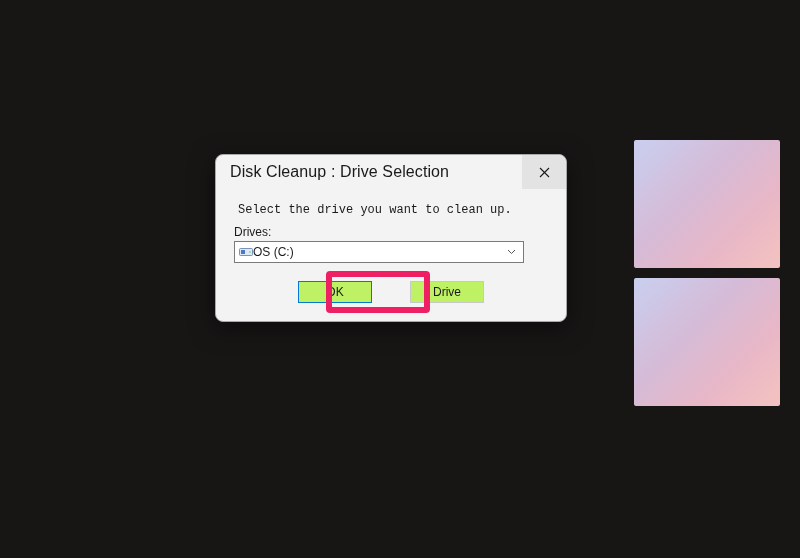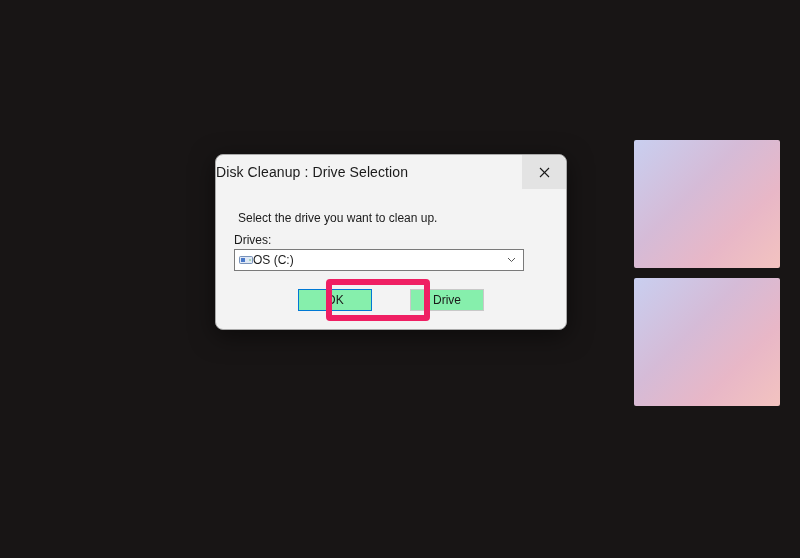--- a/index.html
+++ b/index.html
@@ -41,21 +41,22 @@
       box-shadow: 0 6px 24px rgba(0,0,0,0.5);
       overflow: hidden;
     }
     .titlebar {
       display: flex;
       align-items: center;
       height: 34px;
     }
     .titlebar-title {
       flex: 1;
-      font-size: 14px;
+      padding-left: 14px;
+      font-size: 16px;
       color: #1a1a1a;
       letter-spacing: 0.1px;
     }
     .close-btn {
       width: 44px;
       height: 34px;
       background: #e3e3e3;
       display: flex;
       align-items: center;
       justify-content: center;
@@ -63,21 +64,22 @@
     }
     .close-btn svg { display: block; }
 
     .dialog-body {
       padding: 8px 22px 18px 22px;
     }
     .instruction {
       font-size: 12px;
       color: #1a1a1a;
       margin-bottom: 8px;
-      margin-top: 14px;
+      margin-top: 6px;
+      font-family: Liberation Mono, monospace;
     }
     .drives-label {
       font-size: 12px;
       color: #1a1a1a;
       margin-bottom: 2px;
       margin-left: -4px;
     }
 
     .combo {
       height: 22px;
@@ -105,21 +107,21 @@
     .button-row {
       display: flex;
       justify-content: center;
       gap: 38px;
       margin-top: 18px;
       position: relative;
     }
     .btn {
       width: 74px;
       height: 22px;
-      background: #86efac;
+      background: #bef264;
       border: 1px solid #c8c8c8;
       font-size: 12px;
       color: #1a1a1a;
       display: flex;
       align-items: center;
       justify-content: center;
       cursor: pointer;
     }
     .btn.primary {
       border: 1px solid #0078d4;

